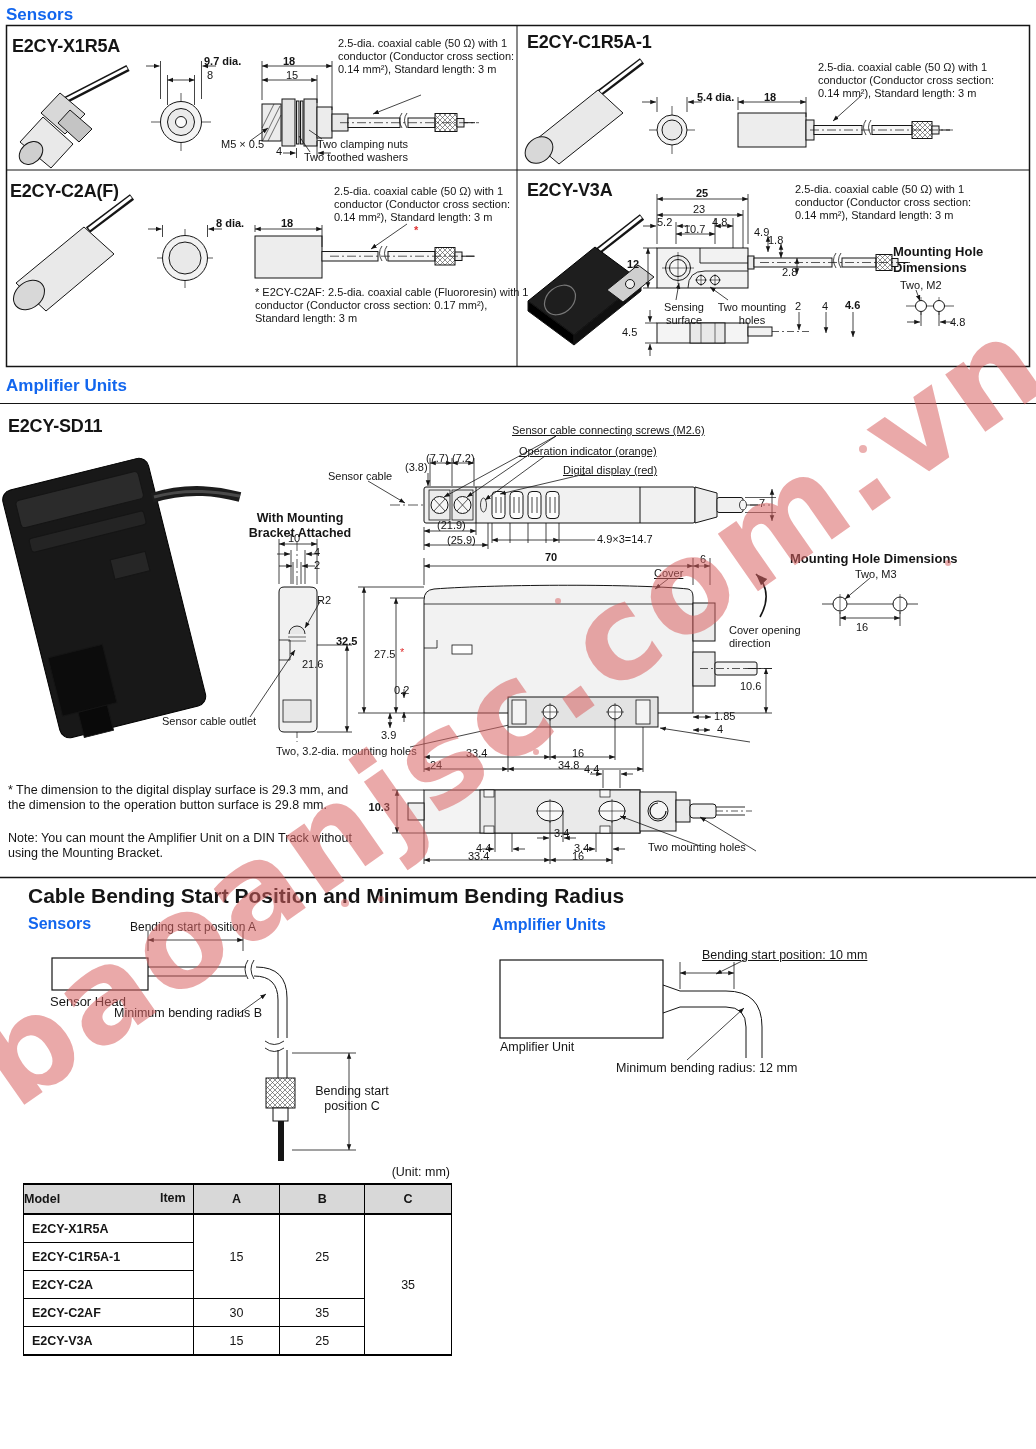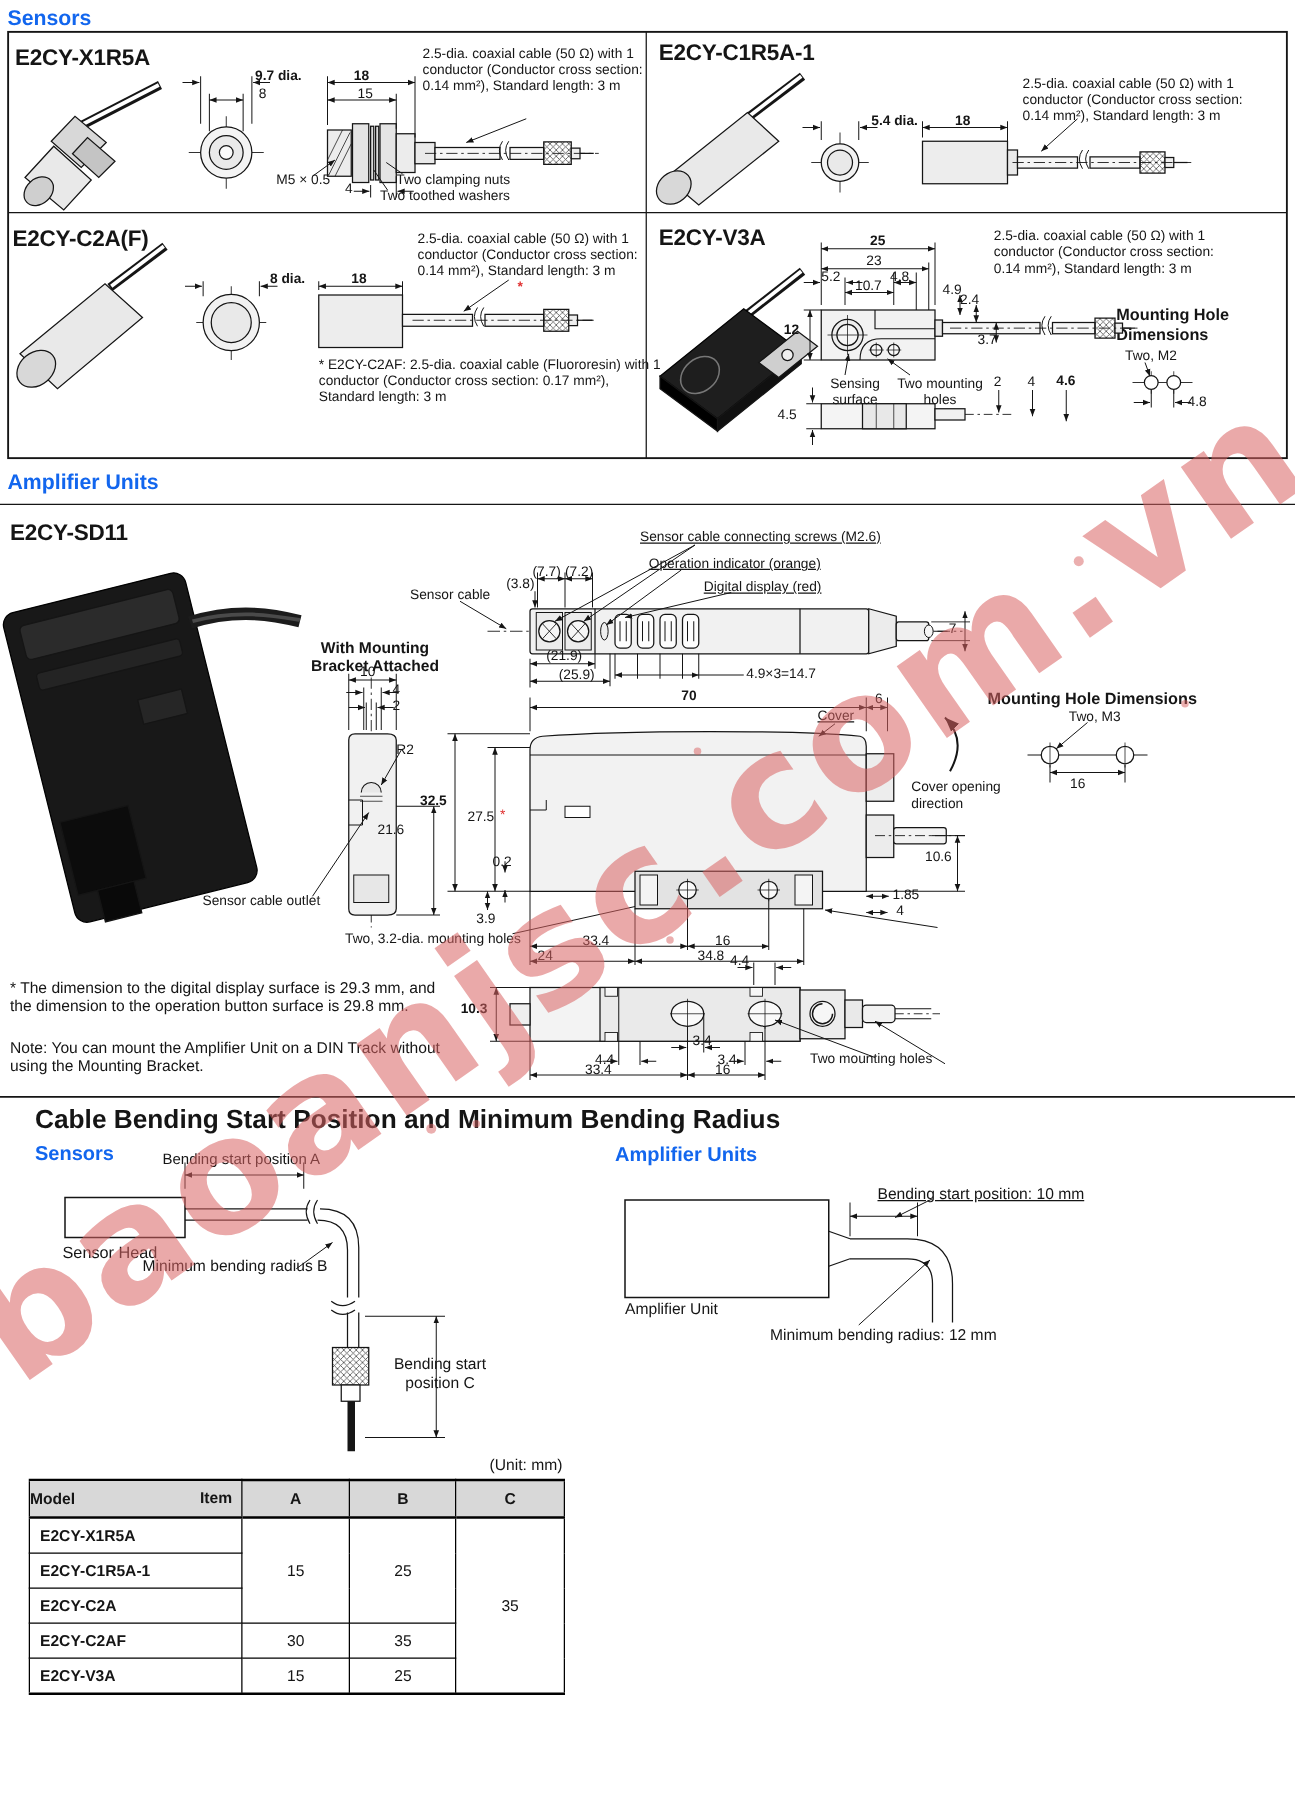--- a/index.html
+++ b/index.html
@@ -538,23 +538,23 @@
       <span class="dim b" style="left: 216px; top: 217px;">8 dia.</span>
       <span class="dim b" style="left: 281px; top: 217px;">18</span>
       <span class="dim wrap" style="width: 278px; left: 255px; top: 286px;">* E2CY-C2AF: 2.5-dia. coaxial cable (Fluororesin) with 1 conductor (Conductor cross section: 0.17 mm²), Standard length: 3 m</span>
       <span class="dim wrap" style="width: 182px; left: 795px; top: 183px;">2.5-dia. coaxial cable (50 Ω) with 1 conductor (Conductor cross section: 0.14 mm²), Standard length: 3 m</span>
       <span class="dim b" style="left: 696px; top: 187px;">25</span>
       <span class="dim" style="left: 693px; top: 203px;">23</span>
       <span class="dim" style="left: 657px; top: 216px;">5.2</span>
       <span class="dim" style="left: 684px; top: 223px;">10.7</span>
       <span class="dim" style="left: 712px; top: 216px;">4.8</span>
       <span class="dim" style="left: 754px; top: 226px;">4.9</span>
-      <span class="dim" style="left: 768px; top: 234px;">2.4</span>
+      <span class="dim" style="left: 768px; top: 234px;">1.8</span>
       <span class="dim b" style="left: 627px; top: 258px;">12</span>
-      <span class="dim" style="left: 782px; top: 266px;">3.7</span>
+      <span class="dim" style="left: 782px; top: 266px;">2.8</span>
       <span class="dim" style="left: 622px; top: 326px;">4.5</span>
       <span class="dim wrap" style="width: 60px; text-align: center; left: 654px; top: 301px;">Sensing surface</span>
       <span class="dim wrap" style="width: 92px; text-align: center; left: 706px; top: 301px;">Two mounting holes</span>
       <span class="dim" style="left: 795px; top: 300px;">2</span>
       <span class="dim" style="left: 822px; top: 300px;">4</span>
       <span class="dim b" style="left: 845px; top: 299px;">4.6</span>
       <span class="dim" style="left: 900px; top: 279px;">Two, M2</span>
       <span class="dim" style="left: 950px; top: 316px;">4.8</span>
       <span class="dim u" style="left: 512px; top: 424px;">Sensor cable connecting screws (M2.6)</span>
       <span class="dim u" style="left: 519px; top: 445px;">Operation indicator (orange)</span>

